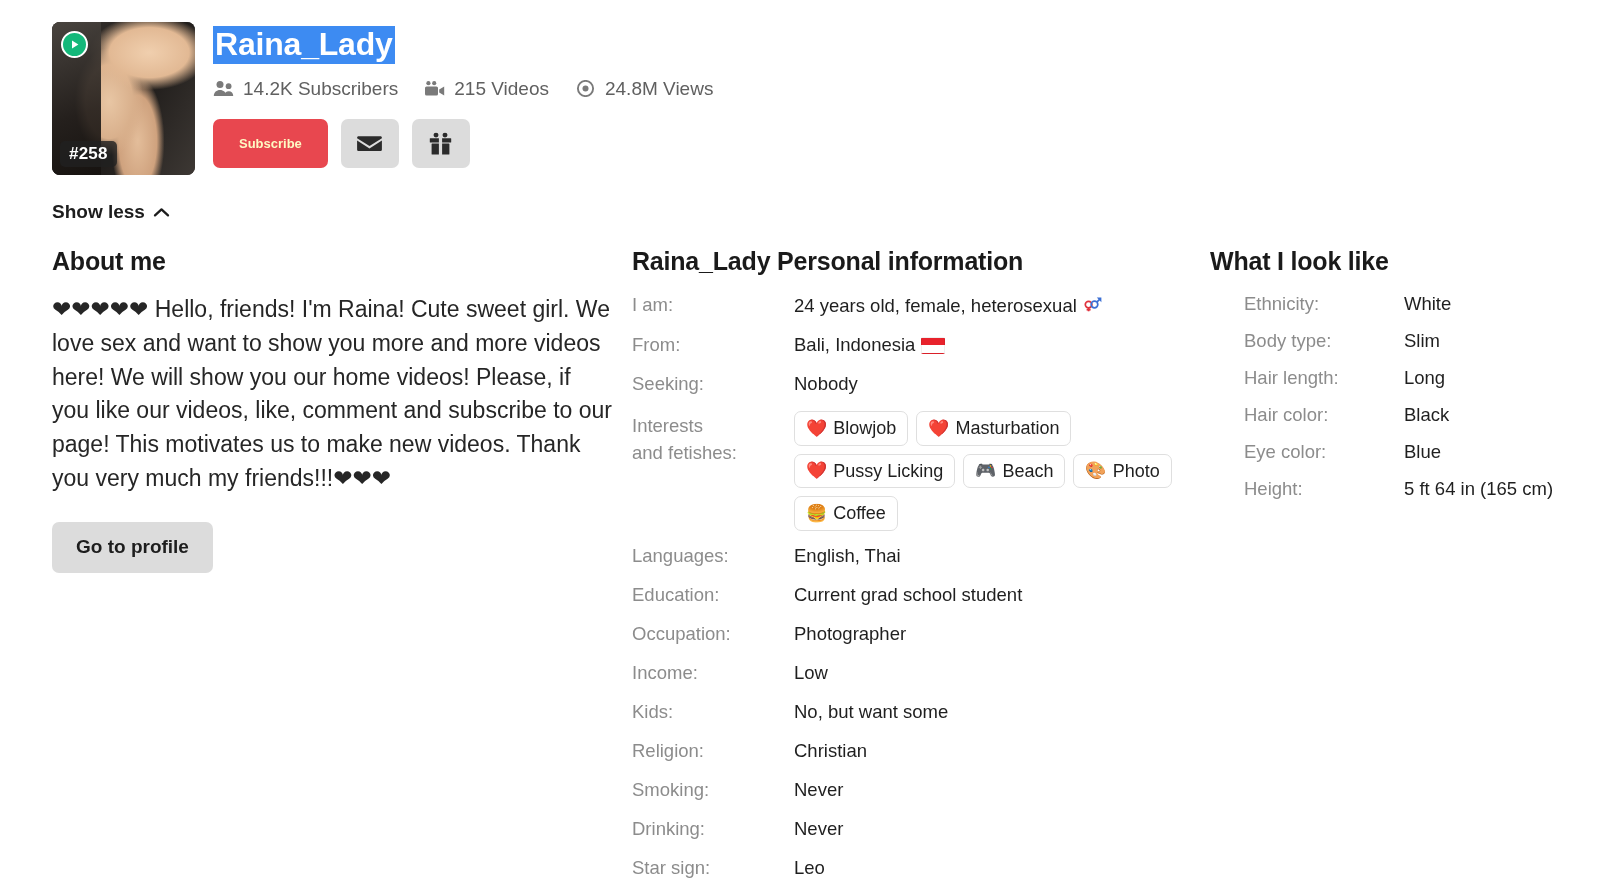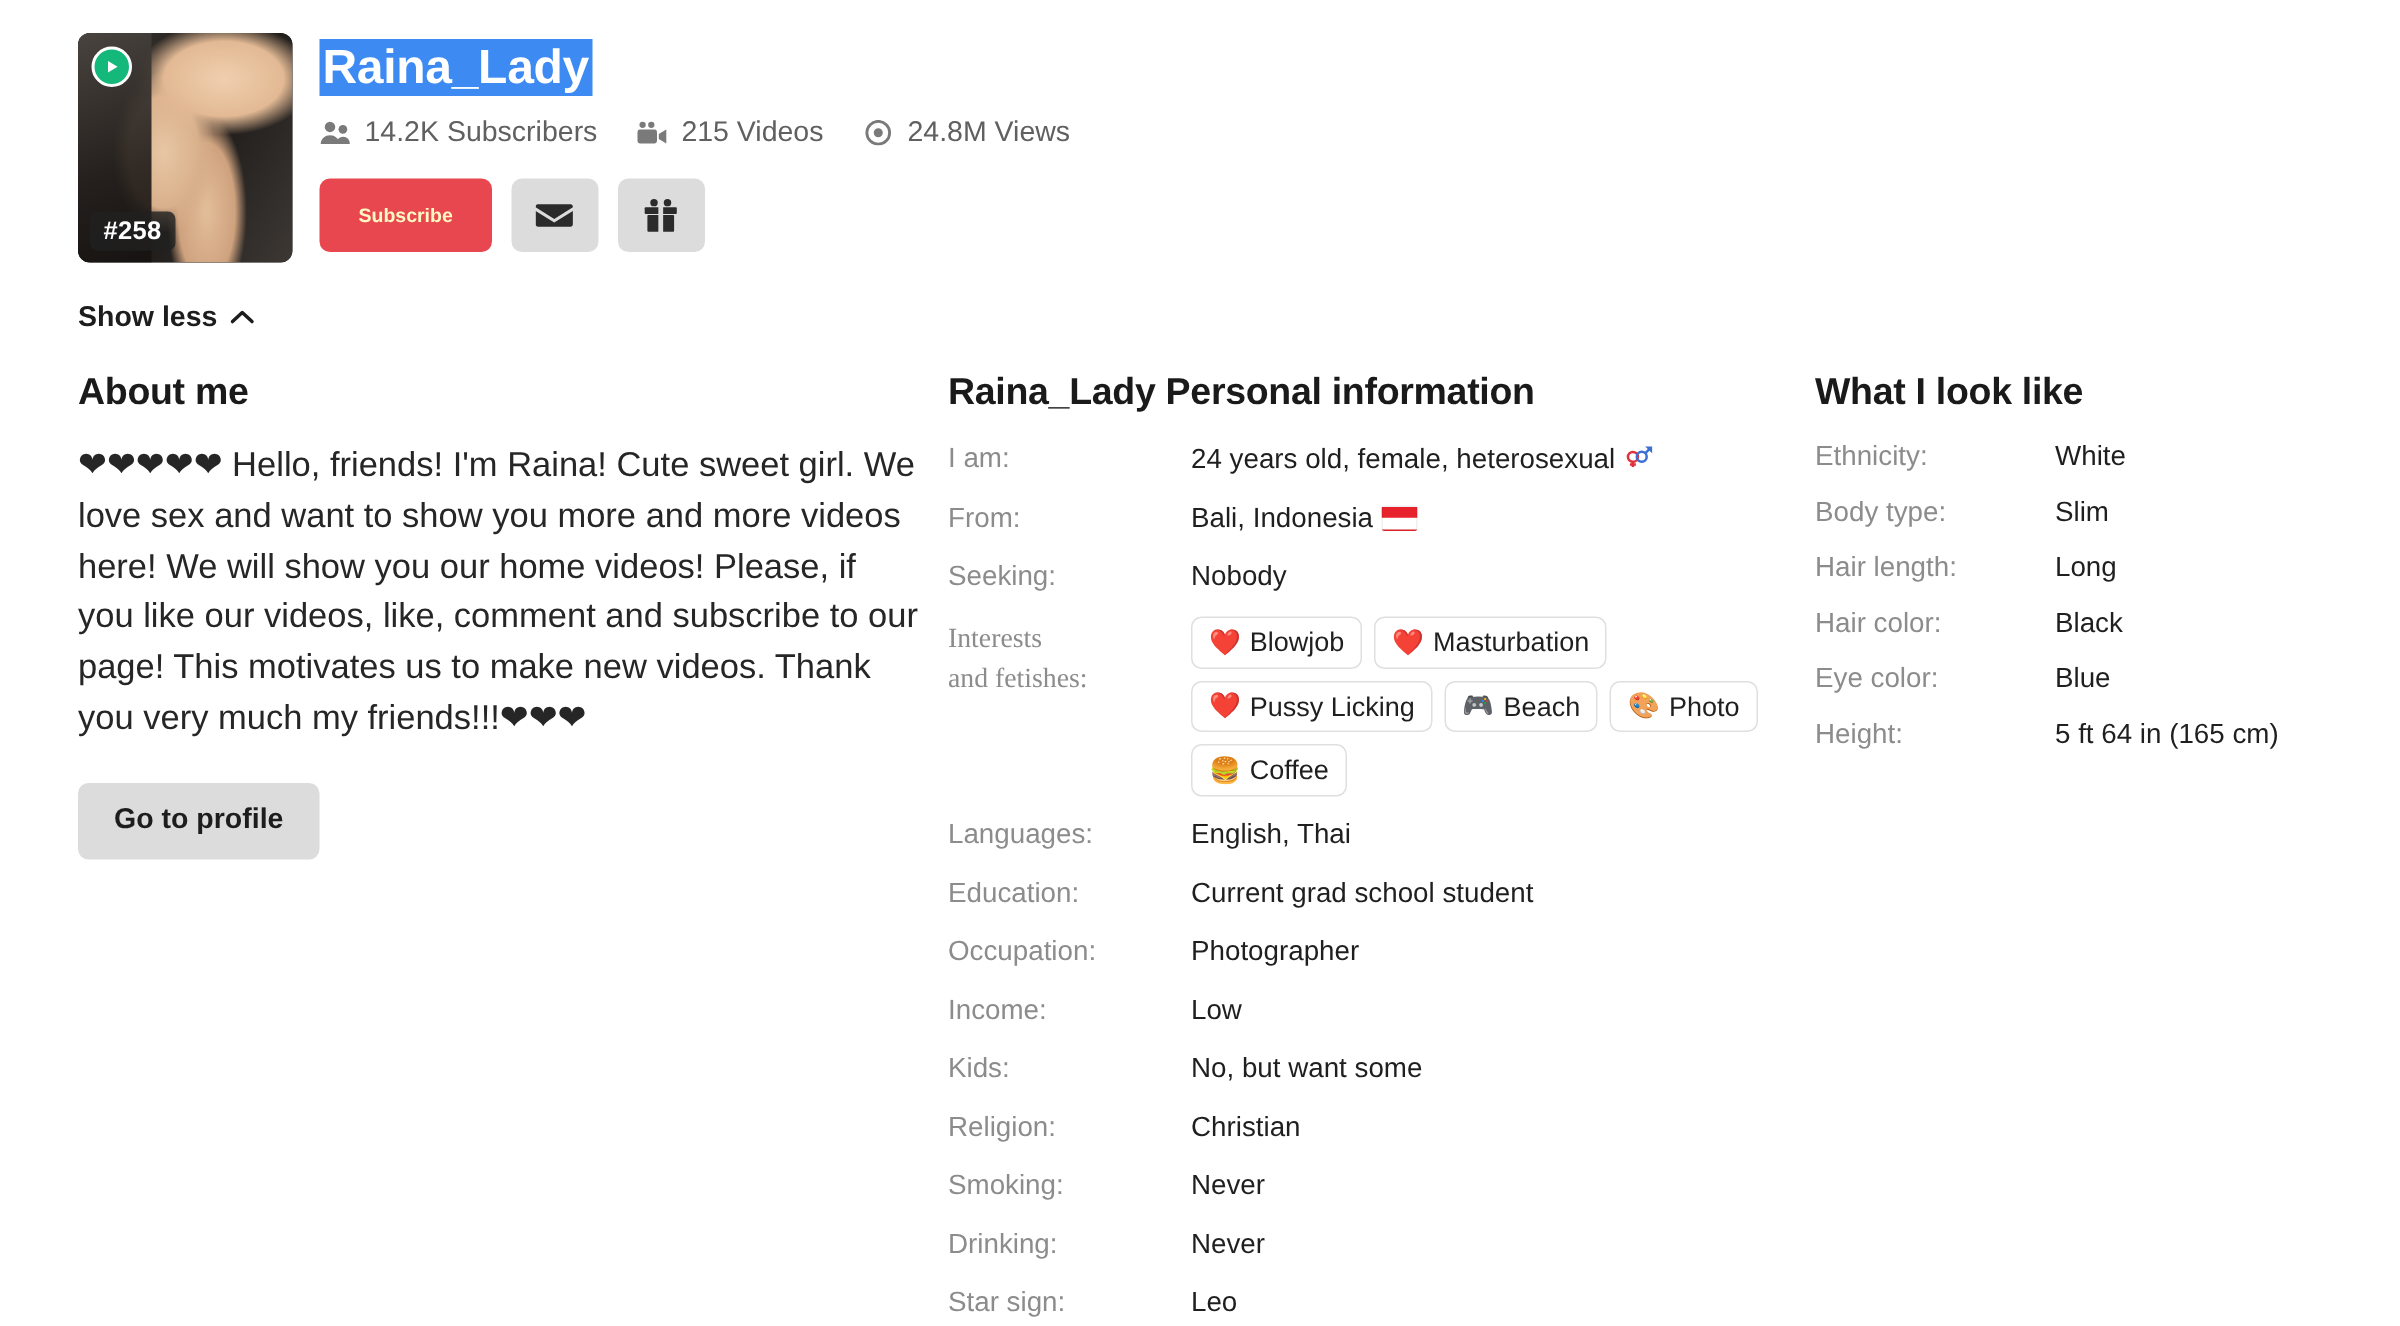--- a/index.html
+++ b/index.html
@@ -138,38 +138,38 @@
   .info-row { display: flex; align-items: flex-start; margin-bottom: 15px; }
   .info-label {
     width: 162px; flex: 0 0 162px;
     color: #8c8c8c; font-size: 18.5px; line-height: 1.3;
   }
   .info-value {
     color: #1f1f1f; font-size: 18.5px; line-height: 1.3;
     display: flex; align-items: center; gap: 6px; flex-wrap: wrap;
   }
   .info-row.interests { margin-bottom: 13px; }
-  .info-row.interests .info-label { line-height: 1.45; padding-top: 2px; font-family: Liberation Serif, serif; }
+  .info-row.interests .info-label { line-height: 1.45; padding-top: 2px; }
 
   .tags { display: flex; flex-wrap: wrap; gap: 8px; max-width: 380px; }
   .tag {
     display: inline-flex; align-items: center; gap: 6px;
     background: #ffffff;
     border: 1px solid #dfdfdf;
     border-radius: 7px;
     padding: 5px 11px;
     font-size: 18px; color: #1f1f1f;
     cursor: pointer;
     line-height: 1.25;
   }
   .tag .emoji { font-size: 17px; line-height: 1; }
 
   
   .look-row { display: flex; align-items: baseline; margin-bottom: 15px; }
-  .look-label { width: 160px; flex: 0 0 160px; color: #8c8c8c; font-size: 18.5px; }
+  .look-label { width: 160px; flex: 0 0 160px; color: #8c8c8c; font-size: 18.5px; margin-left: 34px; }
   .look-value { color: #1f1f1f; font-size: 18.5px; }
 
   .flag-id {
     display: inline-block;
     width: 24px; height: 17px;
     border-radius: 2px;
     background: linear-gradient(to bottom, #e8222c 0%, #e8222c 50%, #ffffff 50%, #ffffff 100%);
     vertical-align: -2px;
     border: 1px solid rgba(0,0,0,.06);
   }

